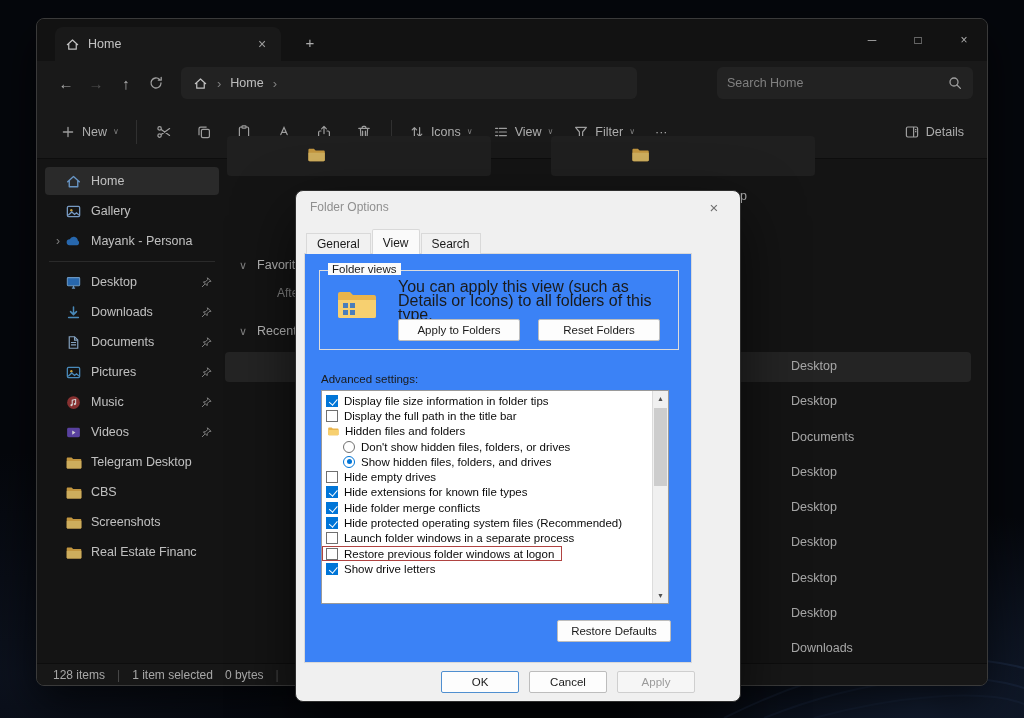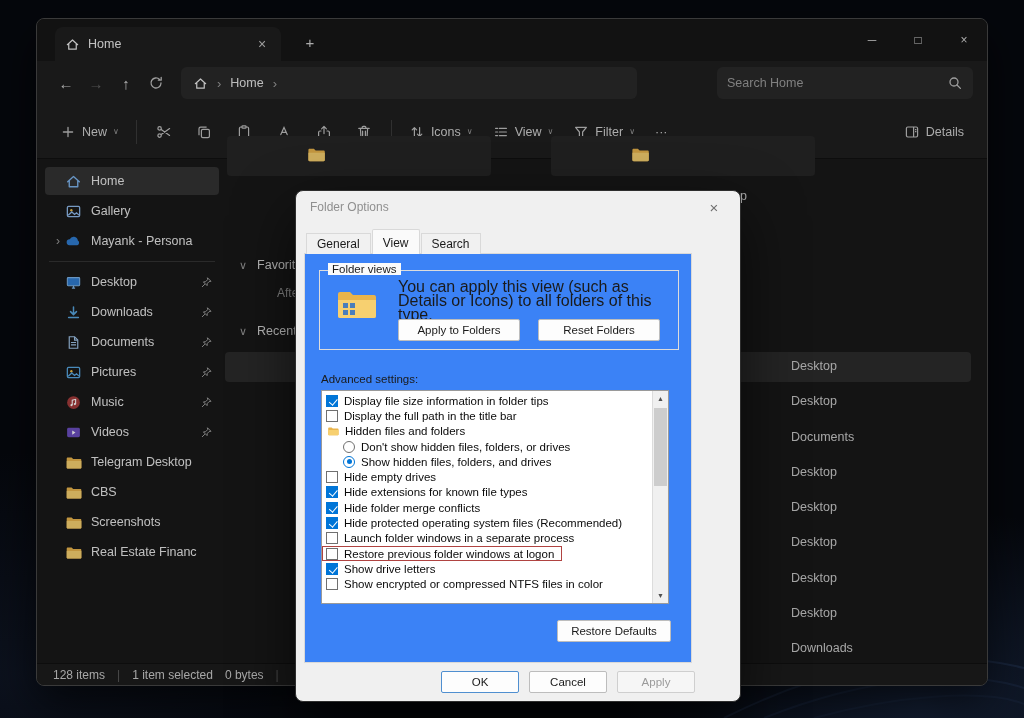--- a/index.html
+++ b/index.html
@@ -625,24 +625,20 @@
               <span>Launch folder windows in a separate process</span>
             </div>
             <div class="set-row hl">
               <span class="cb"></span>
               <span>Restore previous folder windows at logon</span>
             </div>
             <div class="set-row">
               <span class="cb on"></span>
               <span>Show drive letters</span>
             </div>
-            <div class="set-row">
-              <span class="cb"></span>
-              <span>Show encrypted or compressed NTFS files in color</span>
-            </div>
           </div>
         <div class="dscroll">
           <div class="sarrow">▲</div>
           <div class="sthumb"></div>
           <div class="sarrow down">▼</div>
         </div>
       </div>
       <button class="btn btn-restore">Restore Defaults</button>
     </div>
     <button class="btn btn-ok">OK</button>

